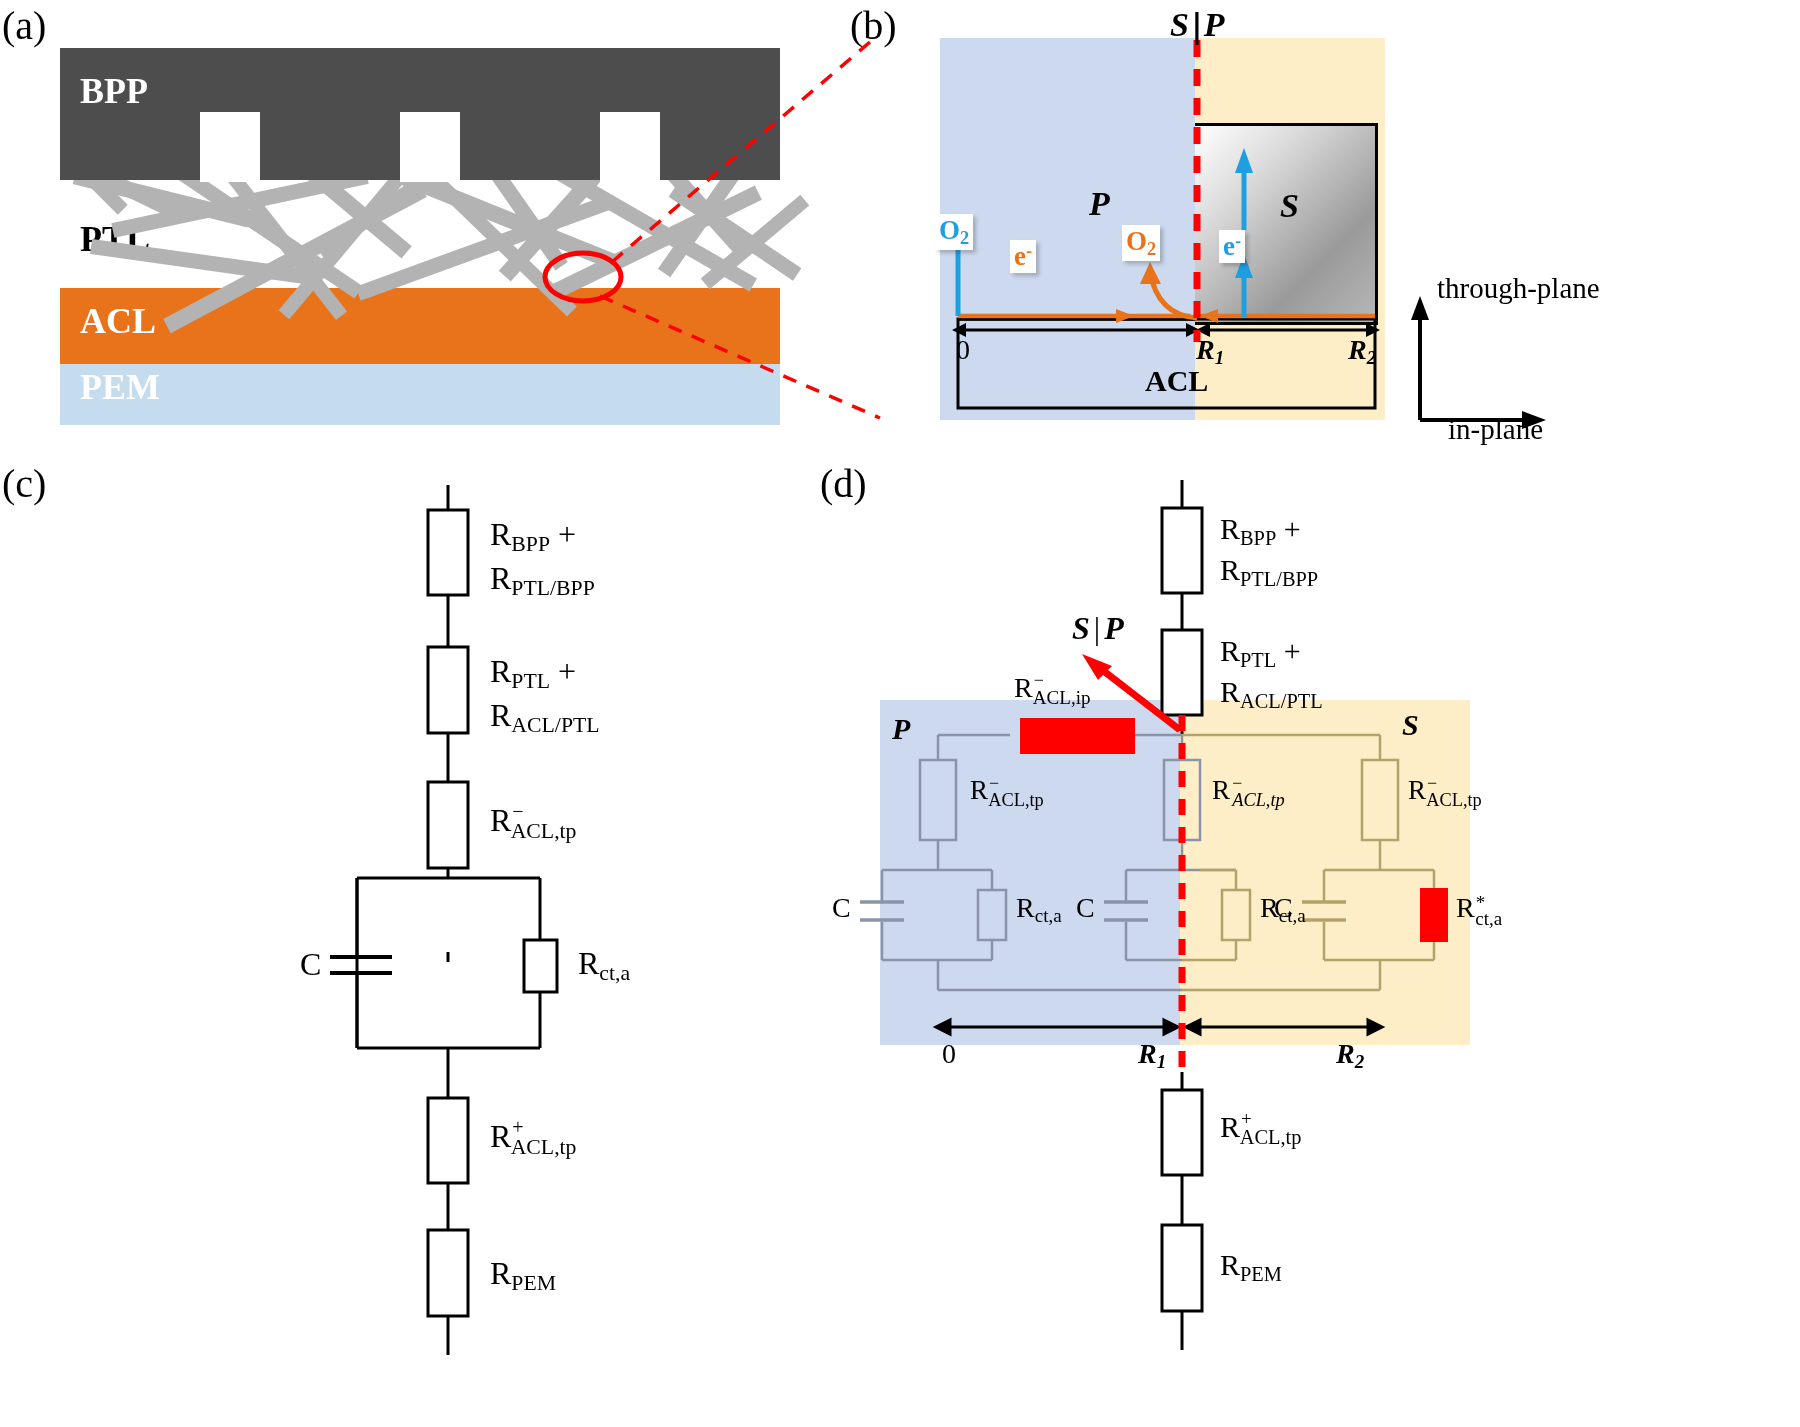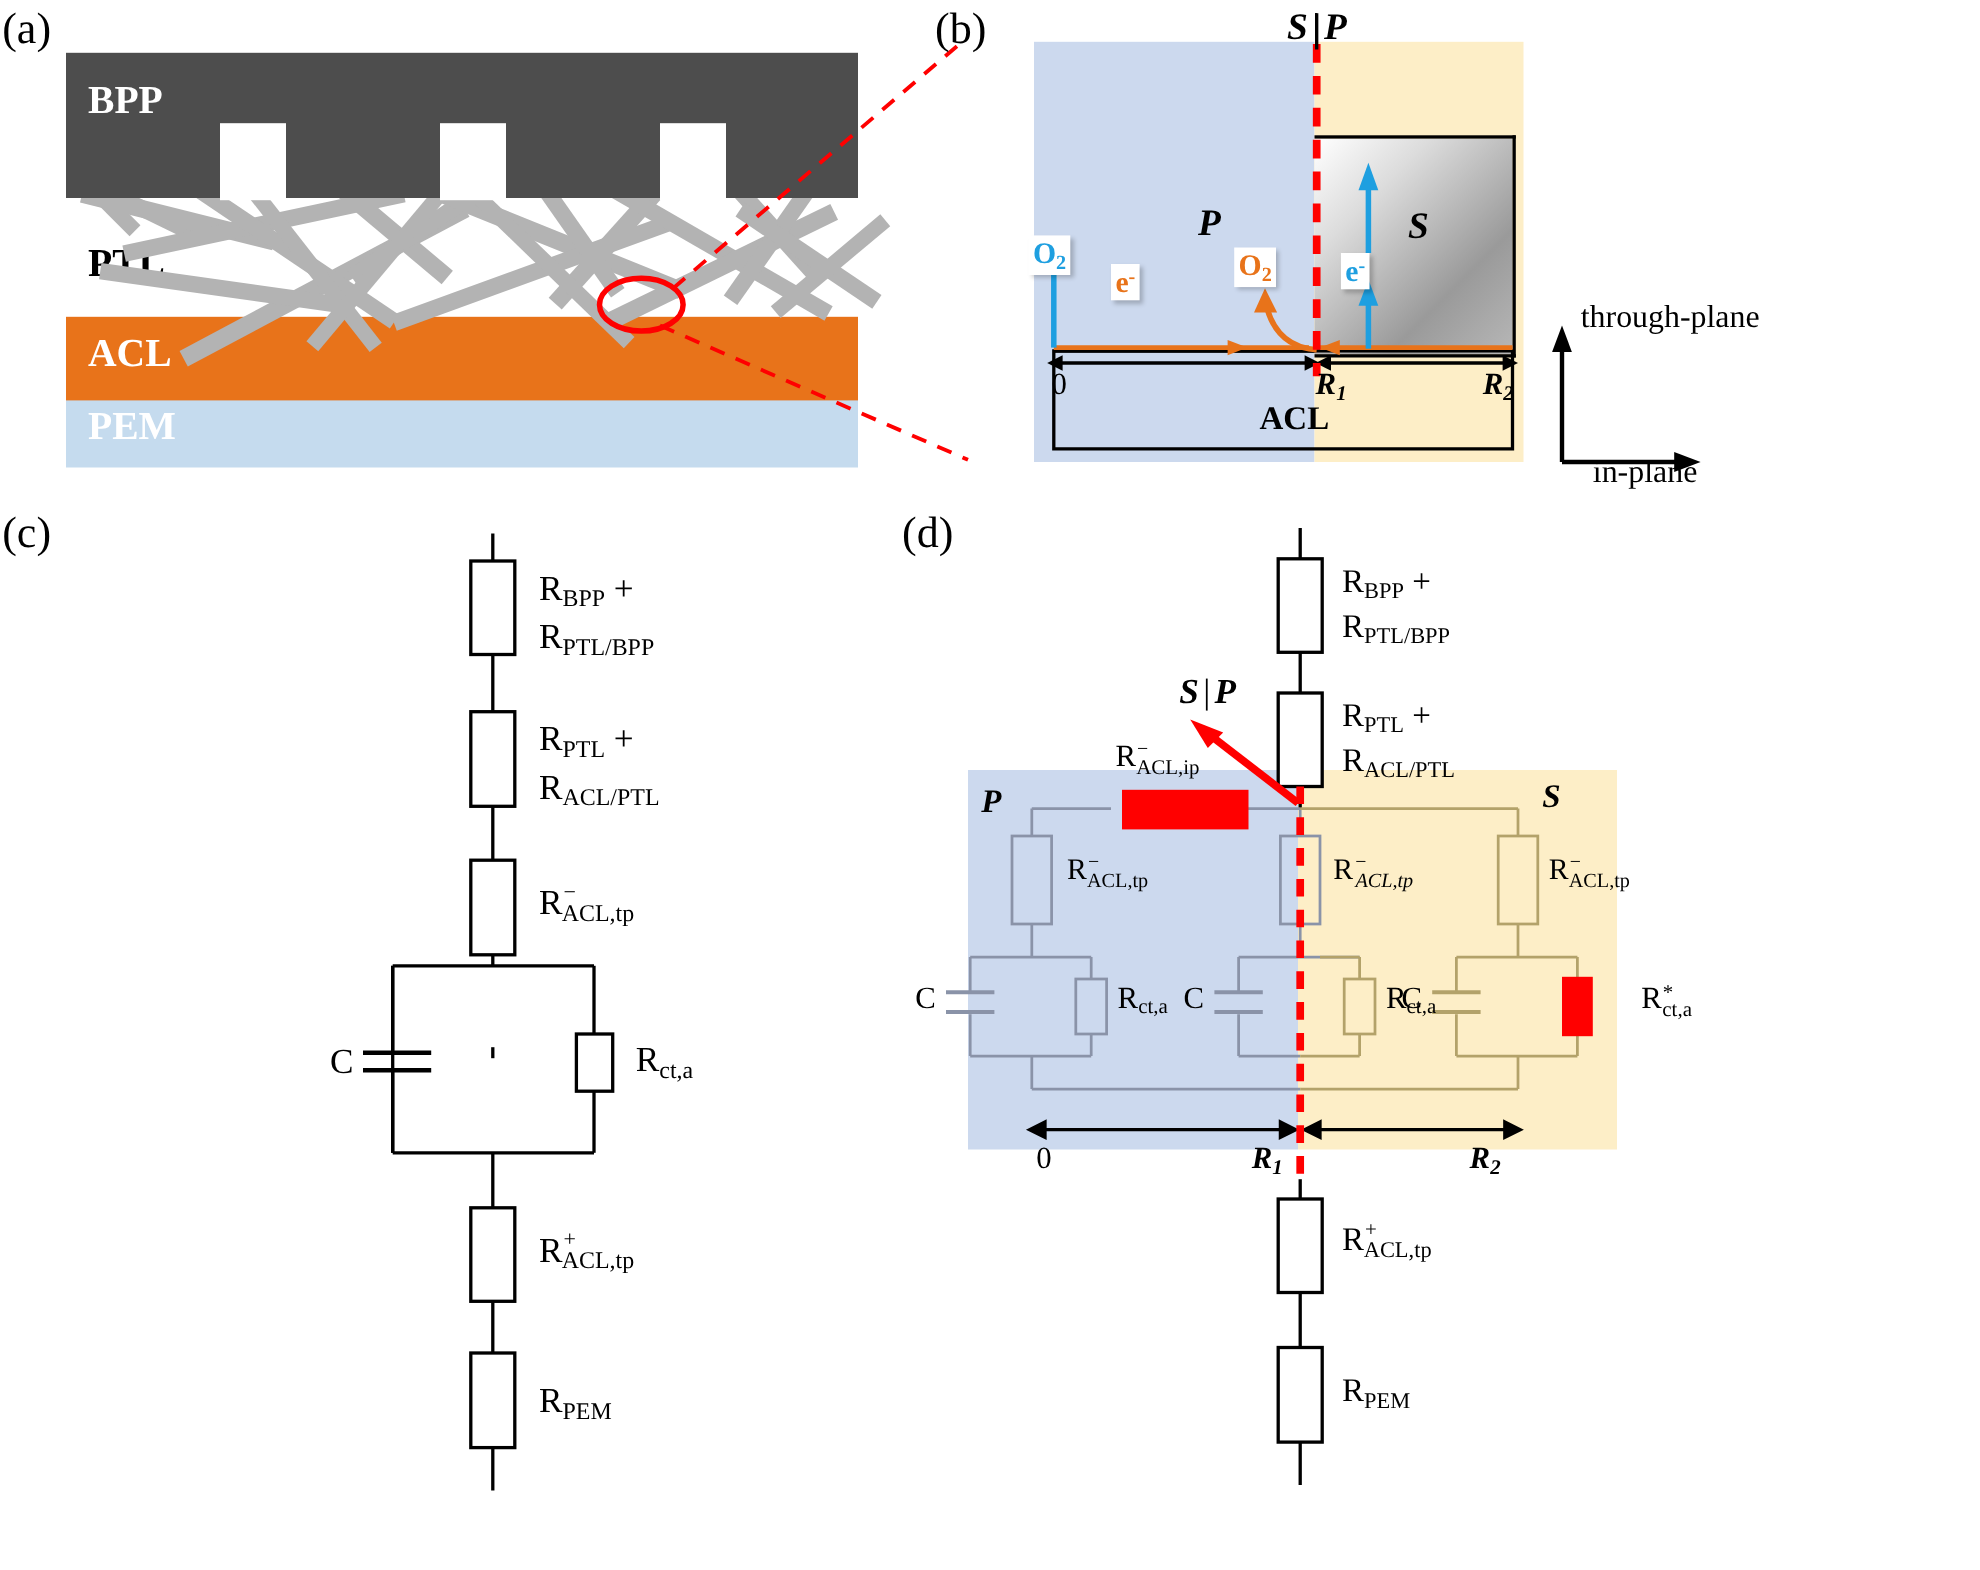--- a/index.html
+++ b/index.html
@@ -351,21 +351,21 @@
   <div class="t" style="left:196px;top:442px;font-size:28px;">
     <span>R</span><span class="sub">ct,a</span>
   </div>
 
   <div class="t" style="left:256px;top:442px;font-size:28px;">C</div>
   <div class="t" style="left:440px;top:442px;font-size:28px;">
     <span>R</span><span class="sub">ct,a</span>
   </div>
 
   <div class="t" style="left:454px;top:442px;font-size:28px;">C</div>
-  <div class="t" style="left:672px;top:442px;font-size:28px;">
+  <div class="t" style="left:636px;top:442px;font-size:28px;">
     <span>R</span><span style="display:inline-block;vertical-align:top;"><sup style="font-size:19px;position:relative;top:0px;left:1px;">*</sup><span class="sub" style="position:relative;left:-9px;">ct,a</span></span>
   </div>
 
   <div class="t" style="left:122px;top:588px;font-size:28px;">0</div>
   <div class="t it" style="left:318px;top:588px;font-size:28px;">
     <span>R</span><span class="sub">1</span>
   </div>
   <div class="t it" style="left:516px;top:588px;font-size:28px;">
     <span>R</span><span class="sub">2</span>
   </div>

